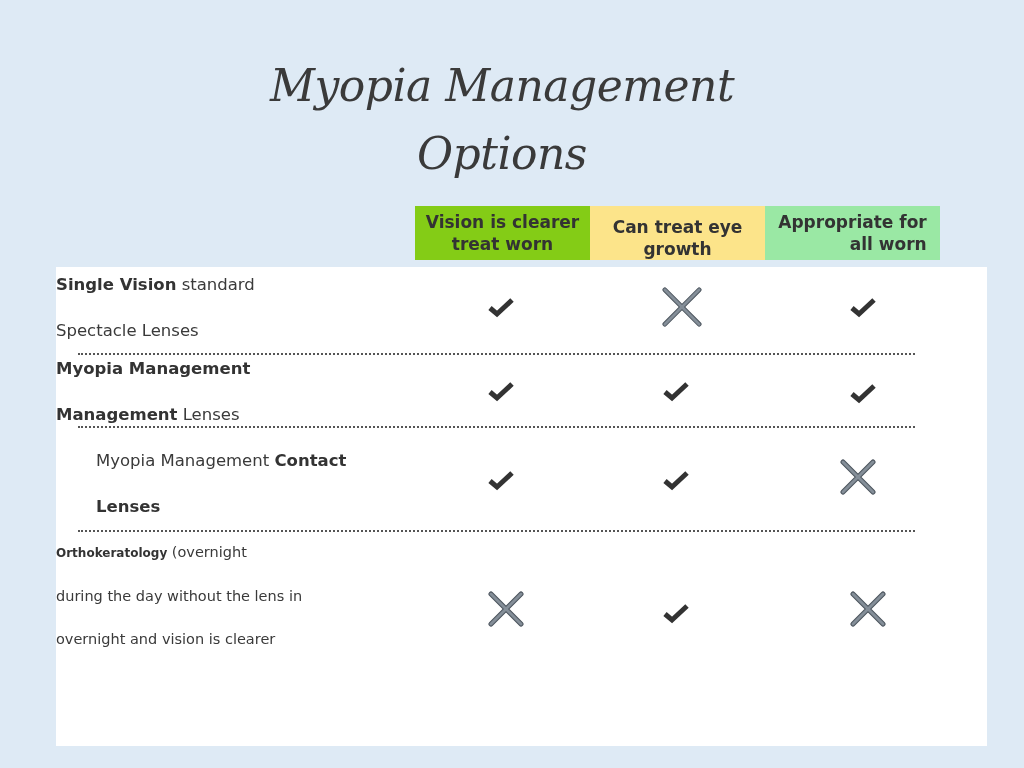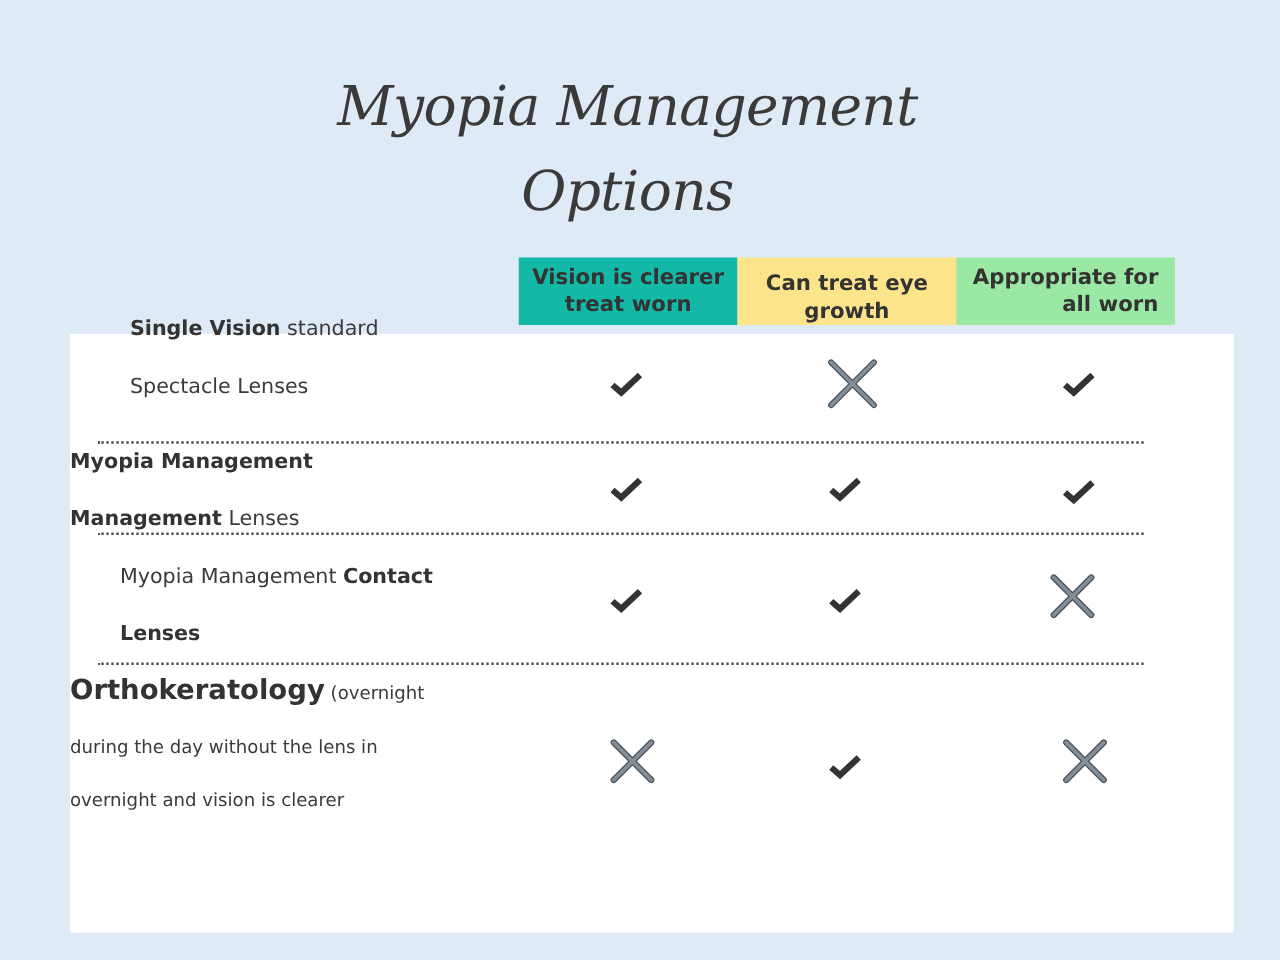--- a/index.html
+++ b/index.html
@@ -48,50 +48,50 @@
   }
 </style>
 </head>
 <body>
 
 <div class="title l1">Myopia Management</div>
 <div class="title l2">Options</div>
 
 <div class="panel"></div>
 
-<div class="header-cell" style="left:415px;background:#14b8a6;">
+<div class="header-cell" style="left:415px;background:#84cc16;">
   <span><span>Vision is clearer</span><br><span>treat worn</span></span>
 </div>
 <div class="header-cell" style="left:590px;background:#fce48a;padding-top:10px;">
   <span><span>Can treat eye</span><br><span>growth</span></span>
 </div>
 <div class="header-cell" style="left:765px;background:#9ae8a4;text-align:right;">
   <span><span>Appropriate for</span><br><span>all worn</span></span>
 </div>
 
-<div class="row-label" style="top:240px;margin-left:48px;">
+<div class="row-label" style="top:262px;">
   <div><b>Single Vision</b><span> standard</span></div>
   <div><span>Spectacle Lenses</span></div>
 </div>
 <div class="divider" style="top:353px;"></div>
 
 <div class="row-label" style="top:346px;">
   <div><b>Myopia Management</b></div>
   <div><b>Management</b><span> Lenses</span></div>
 </div>
 <div class="divider" style="top:426px;"></div>
 
 <div class="row-label" style="top:438px;margin-left:40px;">
   <div><span>Myopia Management </span><b>Contact</b></div>
   <div><b>Lenses</b></div>
 </div>
 <div class="divider" style="top:530px;"></div>
 
 <div class="row-label small" style="top:531px;width:300px;">
-  <div><b style="font-size:22px">Orthokeratology</b><span> (overnight</span></div>
+  <div><b style="font-size:12px">Orthokeratology</b><span> (overnight</span></div>
   <div><span>during the day without the lens in</span></div>
   <div><span>overnight and vision is clearer</span></div>
 </div>
 
 <div class="mark" style="left:481px;top:287px;">
   <svg width="26" height="22" viewBox="0 0 26 22">
       <path d="M2 12 L9 18 L24 4" fill="none" stroke="#333" stroke-width="5" stroke-linejoin="miter"></path>
     </svg>
 </div>
 <div class="mark" style="left:662px;top:287px;">

